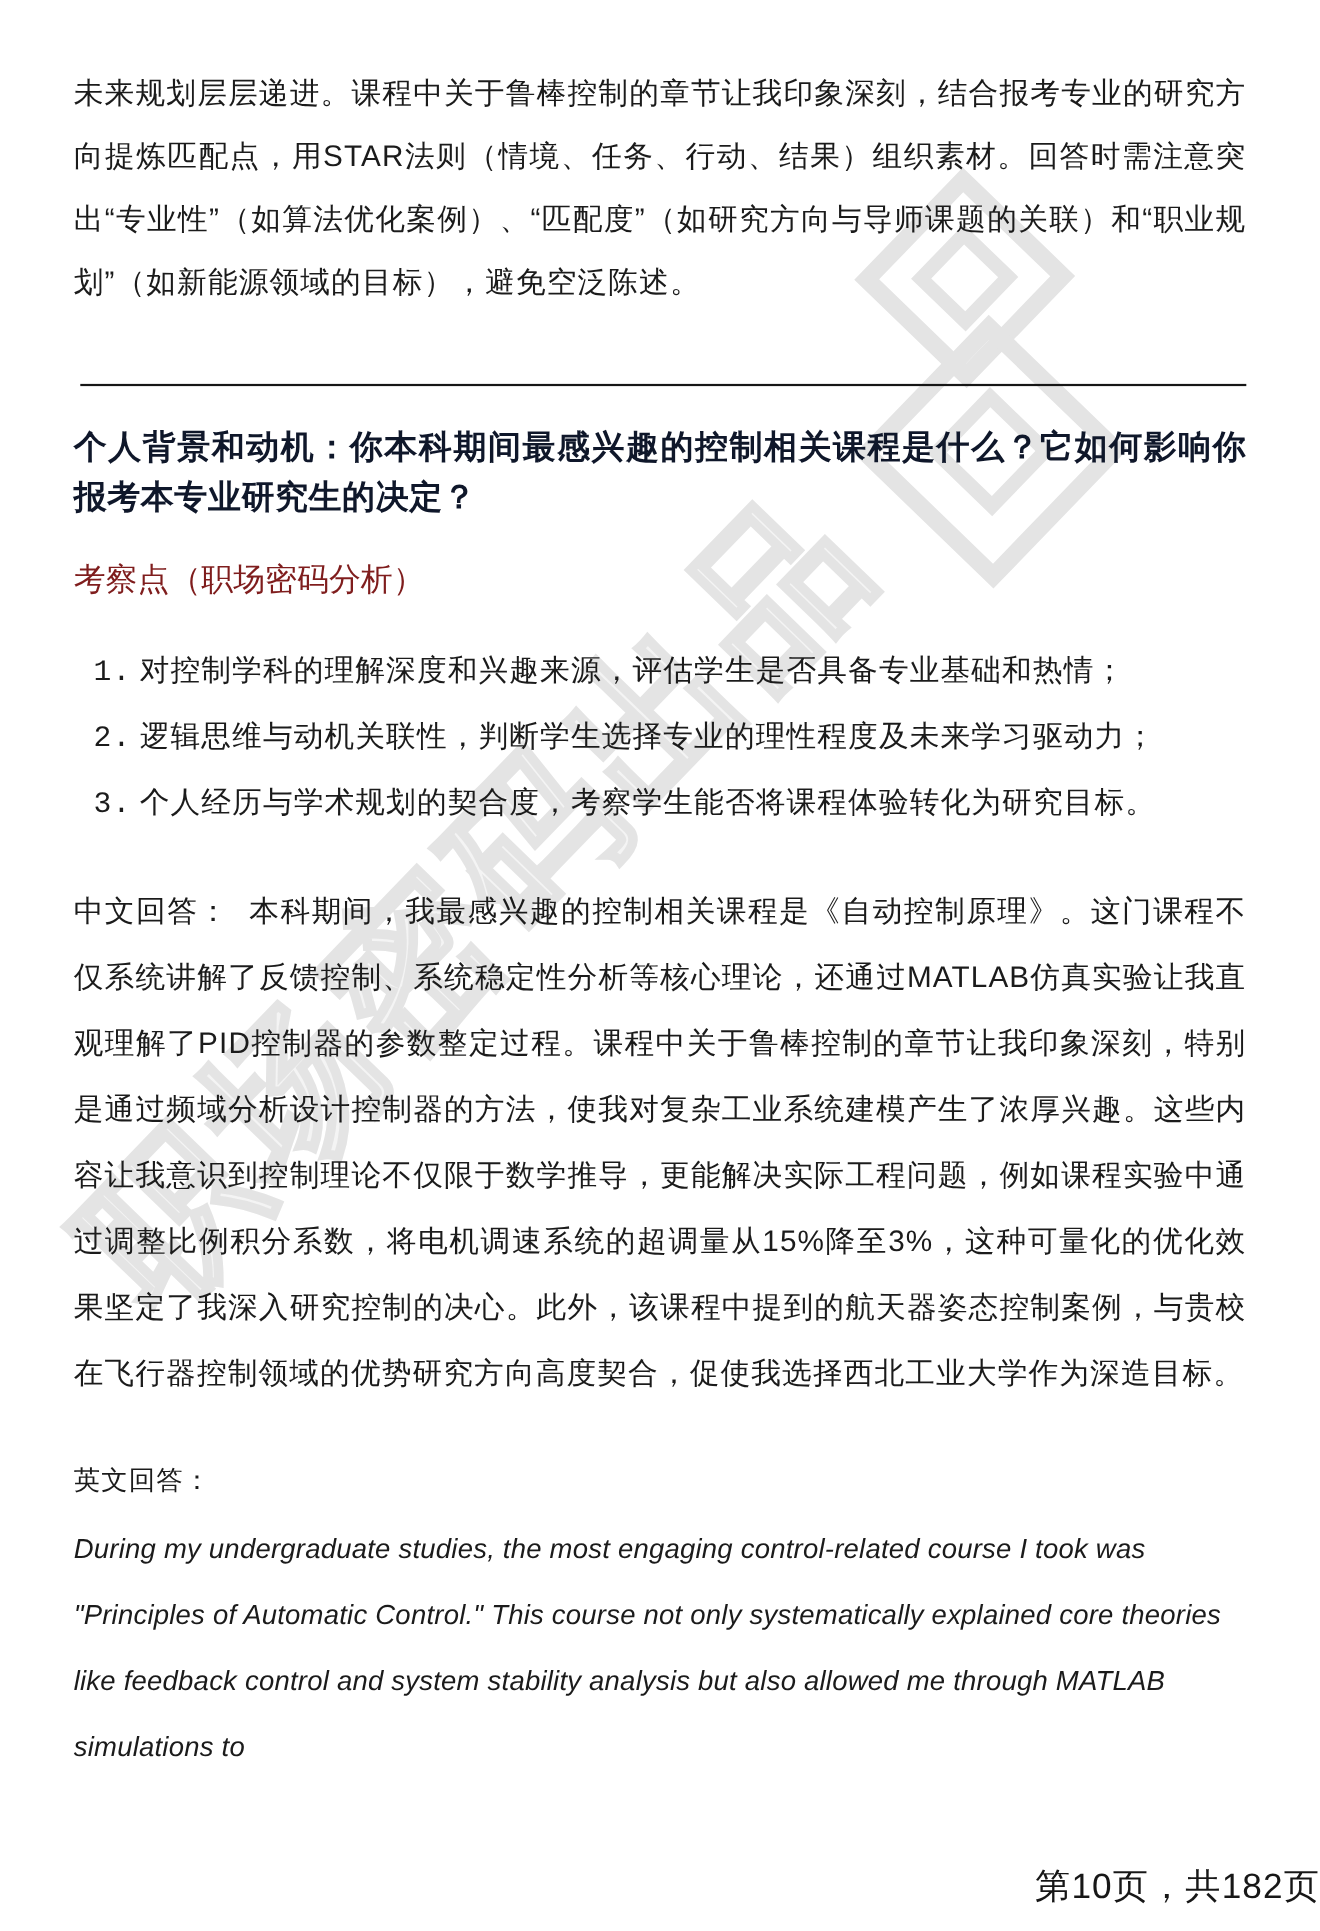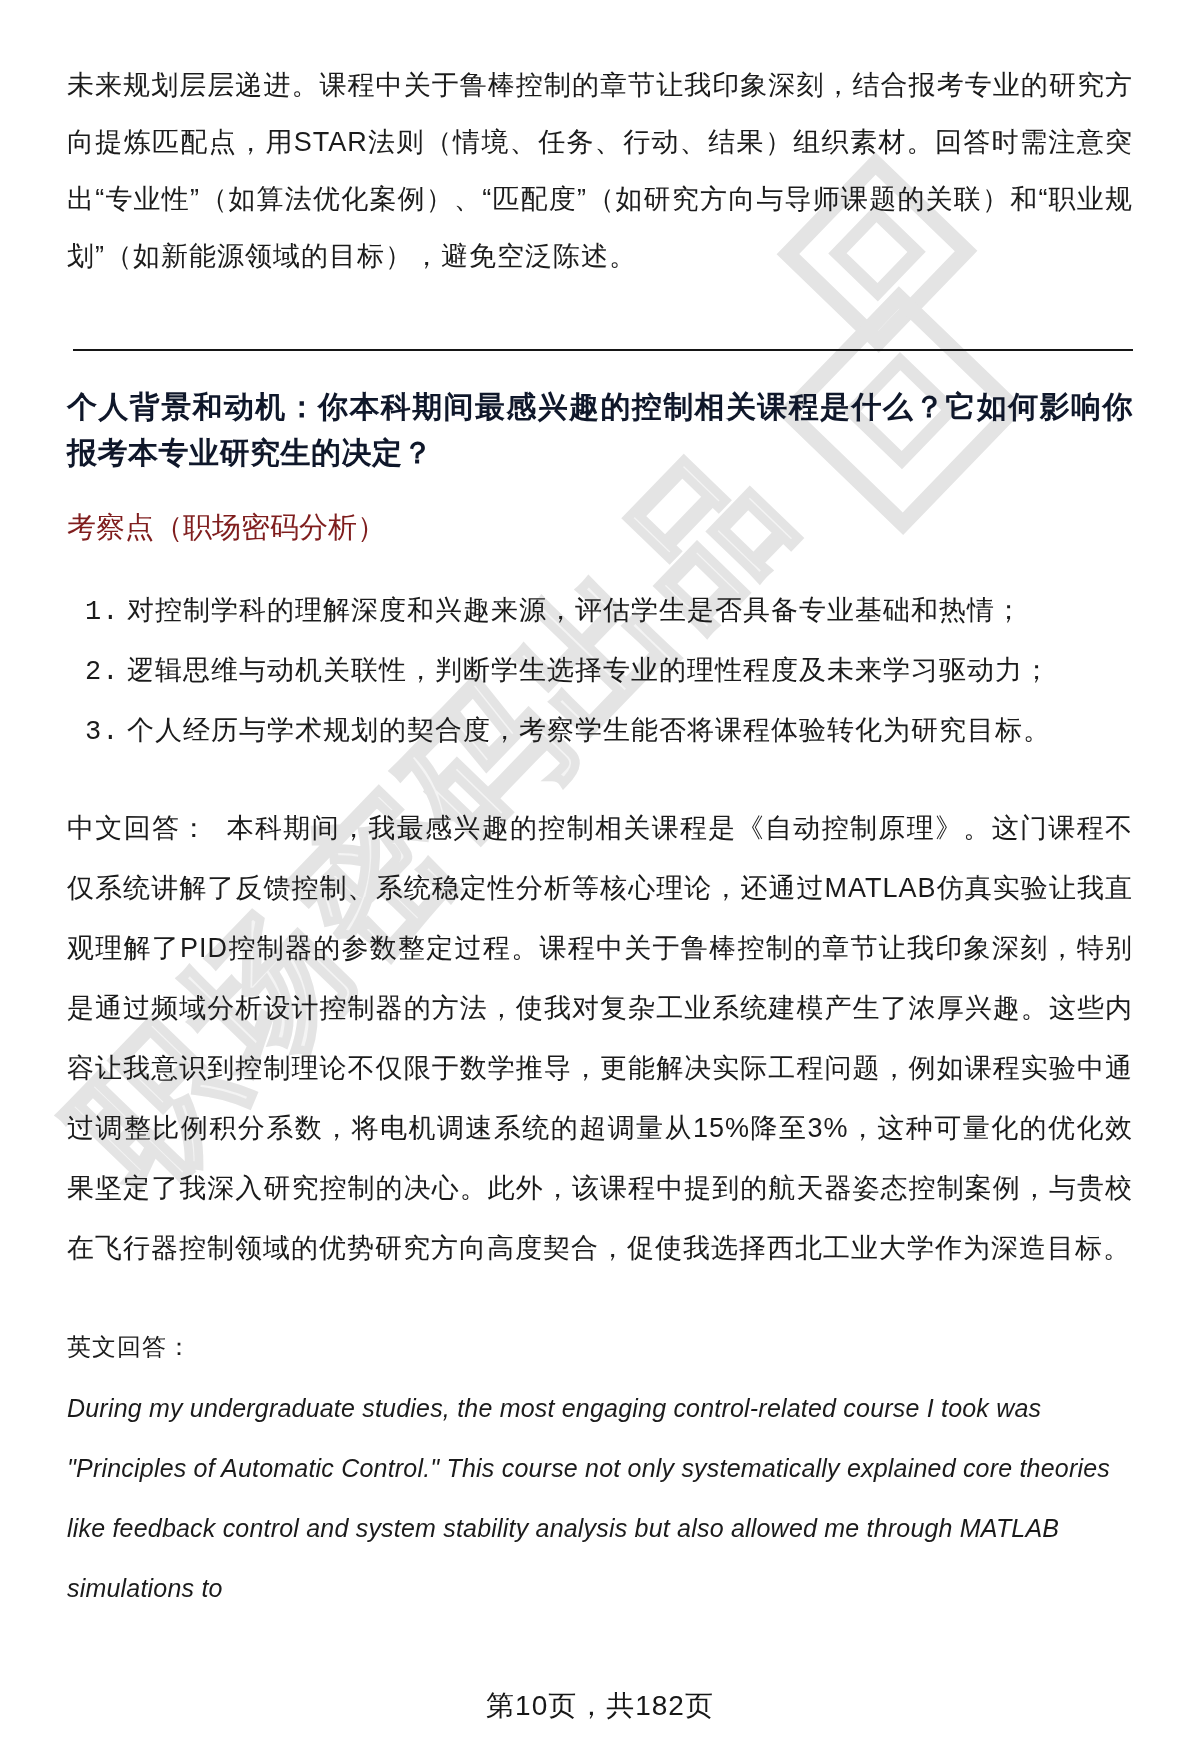--- a/index.html
+++ b/index.html
@@ -90,24 +90,24 @@
     margin-top:6px;
     font-size:25px;
     line-height:60px;
     letter-spacing:0.2px;
     text-align:left;
     font-style:italic;
   }
   .footer {
     position:absolute;
     left:0; right:0;
-    bottom:30px;
+    bottom:18px;
     z-index:1;
-    text-align:center;
-    font-size:28px;
+    text-align:right;
+    font-size:32px;
     color:#171717;
     letter-spacing:1px;
   }
 </style>
 </head>
 <body>
 
 <div class="page">
 
   <div class="watermark">

